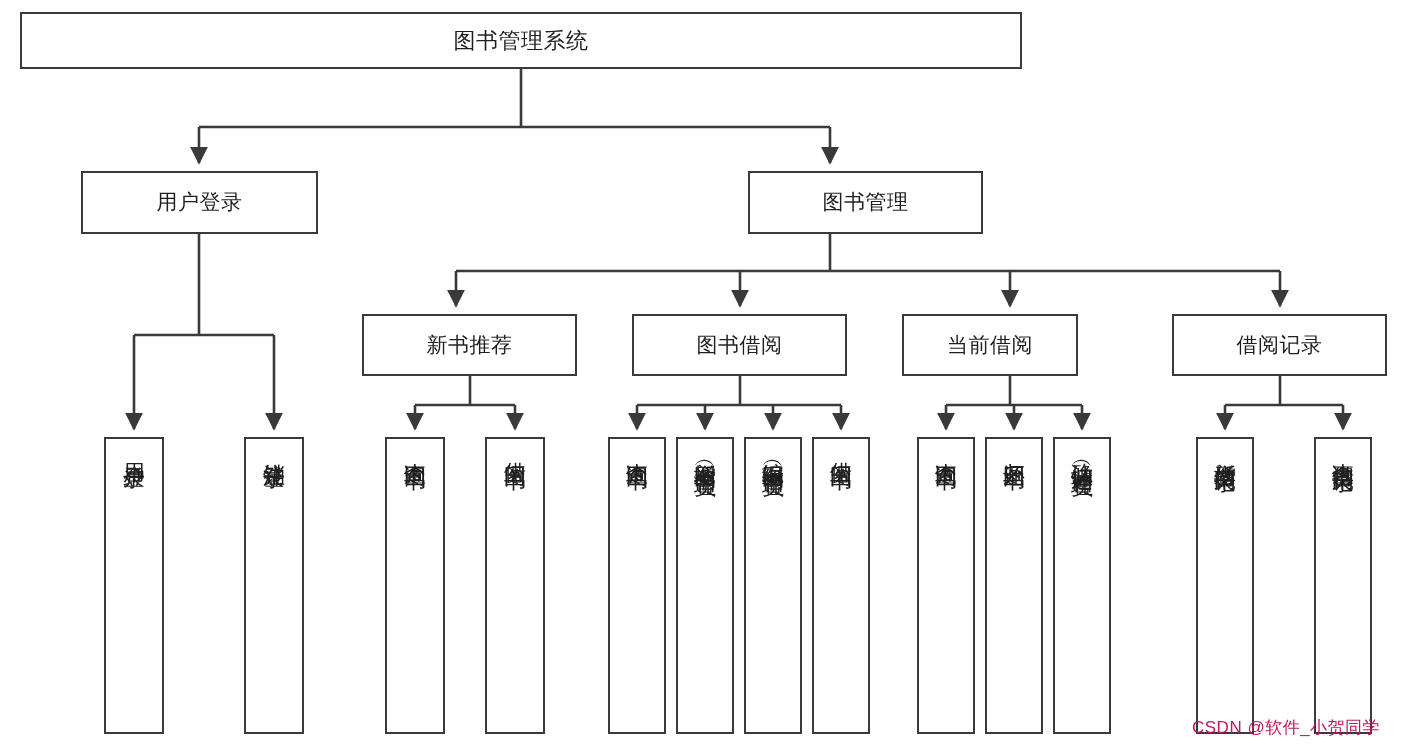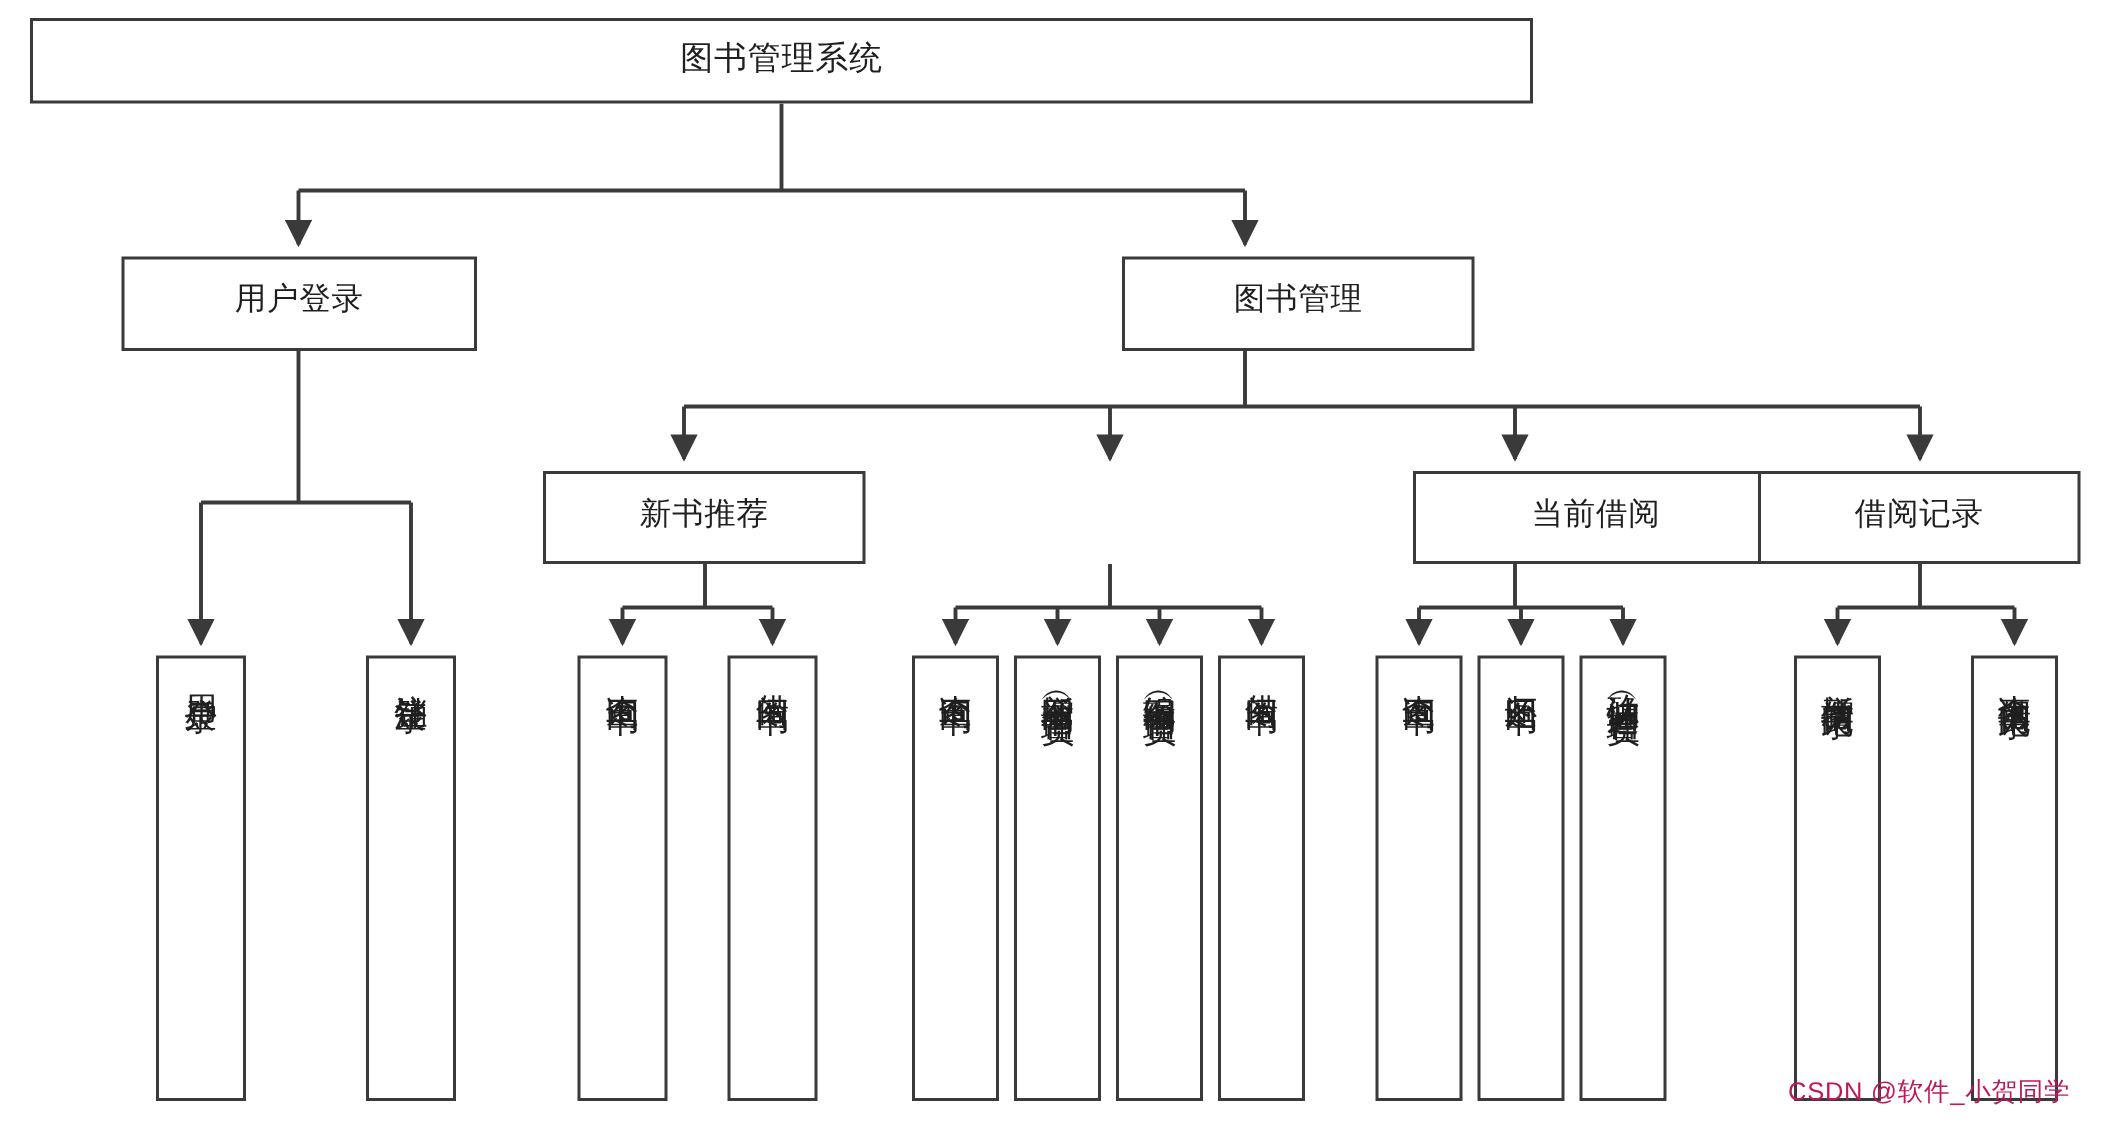--- a/index.html
+++ b/index.html
@@ -38,21 +38,20 @@
   }
   .node .label {
     display: block;
     text-align: center;
     line-height: 1.15;
     letter-spacing: 0.5px;
   }
   .node.horizontal .label {
     writing-mode: horizontal-tb;
     font-size: 21px;
-    font-family: Liberation Mono, monospace;
   }
   .node.vertical {
     align-items: flex-start;
     padding-top: 6px;
   }
   .node.vertical .label {
     writing-mode: vertical-rl;
     text-orientation: upright;
     font-size: 22px;
     letter-spacing: 2px;
@@ -130,21 +129,24 @@
   <div class="node horizontal" style="left: 81px; top: 171px; width: 237px; height: 63px;">
     <span class="label">用户登录</span>
   </div>
   <div class="node horizontal" style="left: 712px; top: 171px; width: 235px; height: 63px; margin-left: 36px;">
     <span class="label">图书管理</span>
   </div>
 
   <div class="node horizontal" style="left: 362px; top: 314px; width: 215px; height: 62px;">
     <span class="label">新书推荐</span>
   </div>
-  <div class="node horizontal" style="left: 942px; top: 314px; width: 244px; height: 62px;">
+  <div class="node horizontal" style="left: 632px; top: 314px; width: 215px; height: 62px;">
+    <span class="label">图书借阅</span>
+  </div>
+  <div class="node horizontal" style="left: 902px; top: 314px; width: 176px; height: 62px;">
     <span class="label">当前借阅</span>
   </div>
   <div class="node horizontal" style="left: 1172px; top: 314px; width: 215px; height: 62px;">
     <span class="label">借阅记录</span>
   </div>
 
   <div class="node vertical" style="left: 104px; top: 437px; width: 60px; height: 297px;">
     <span class="label">用户登录</span>
   </div>
   <div class="node vertical" style="left: 244px; top: 437px; width: 60px; height: 297px;">

